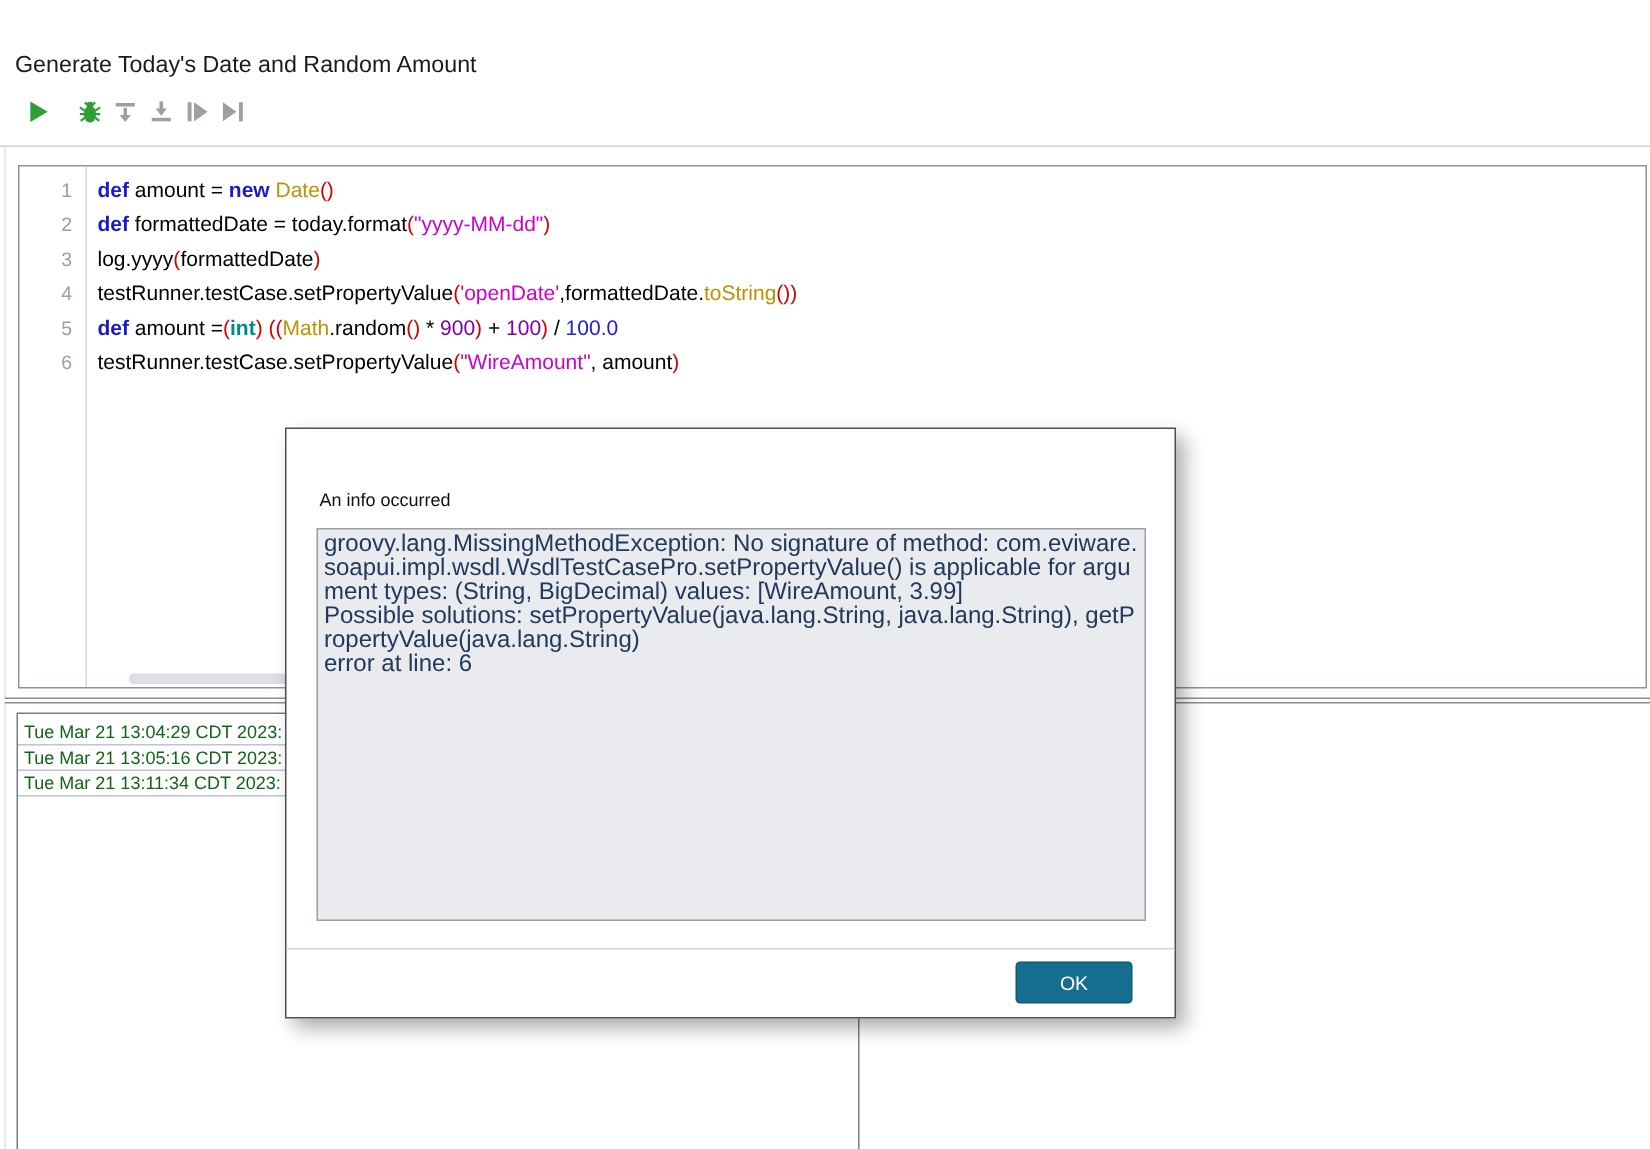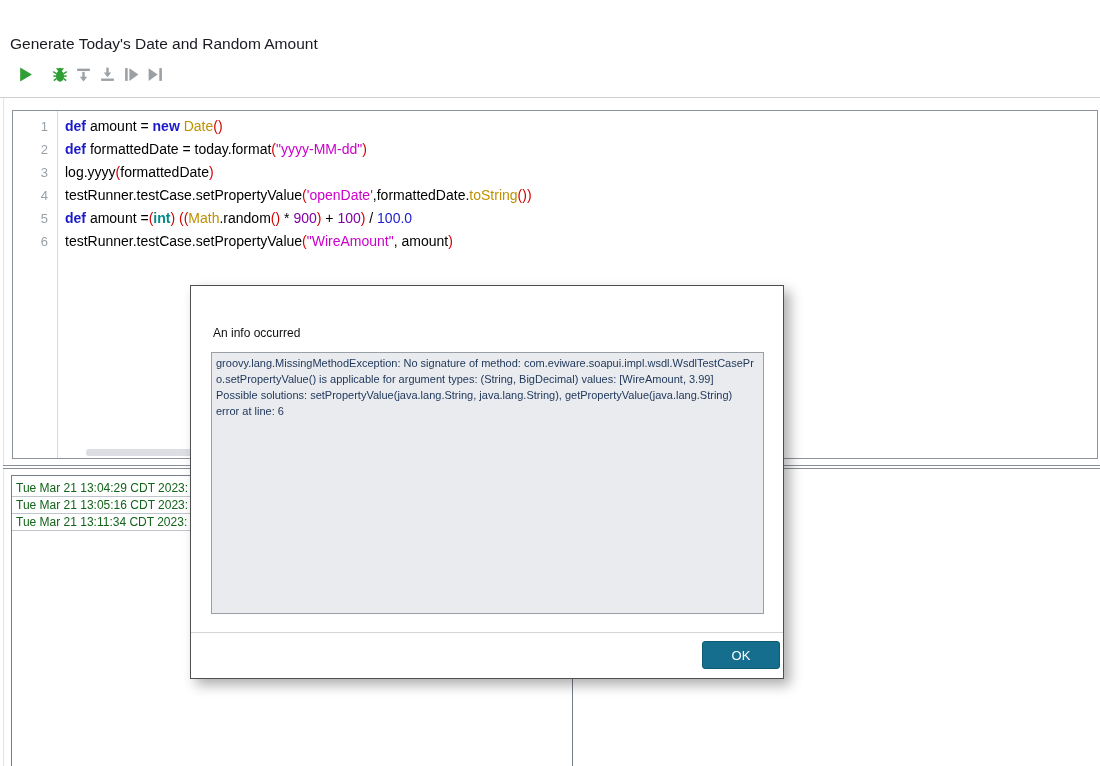--- a/index.html
+++ b/index.html
@@ -48,24 +48,24 @@
     border-bottom:1px solid #c0c5cc;padding:0 4px;white-space:nowrap;overflow:hidden;}
 
   .dialog{position:absolute;left:190px;top:256px;width:594px;height:394px;background:#fff;
     border:1px solid #4f4f4f;box-shadow:6px 6px 12px rgba(0,0,0,.32);z-index:10;}
   .dlg-titlebar{height:26px;display:flex;align-items:center;padding-left:6px;
     border-bottom:1px solid #a6acb4;background:#fff;}
   .dlg-title{margin-left:9px;font-size:12px;color:#101010;}
   .dlg-close{margin-left:auto;margin-right:11px;font-size:13px;color:#333;cursor:pointer;line-height:1;}
   .dlg-message{position:absolute;left:22px;top:40px;font-size:12px;color:#101010;}
   .dlg-errbox{position:absolute;left:20px;top:66px;width:553px;height:262px;
-    background:#e9ebef;border:1px solid #99a0a8;padding:2px 4px;font-size:11px;
+    background:#e9ebef;border:1px solid #99a0a8;padding:2px 4px;font-size:16px;
     line-height:16px;color:var(--errtxt);white-space:pre-wrap;word-break:break-all;overflow:hidden;}
   .dlg-footer-sep{position:absolute;left:0;top:346px;width:592px;height:1px;background:#d4d4d4;}
-  .ok-button{position:absolute;right:3px;top:355px;width:78px;height:28px;background:var(--ok);
+  .ok-button{position:absolute;right:28px;top:355px;width:78px;height:28px;background:var(--ok);
     border:1px solid #0e5a75;border-radius:3px;color:#fff;font-size:13px;display:flex;
     align-items:center;justify-content:center;cursor:pointer;font-family:"Liberation Sans",sans-serif;}
 </style>
 </head>
 <body>
 
 <div id="page">
 
   <div class="page-title">Generate Today's Date and Random Amount</div>
 

